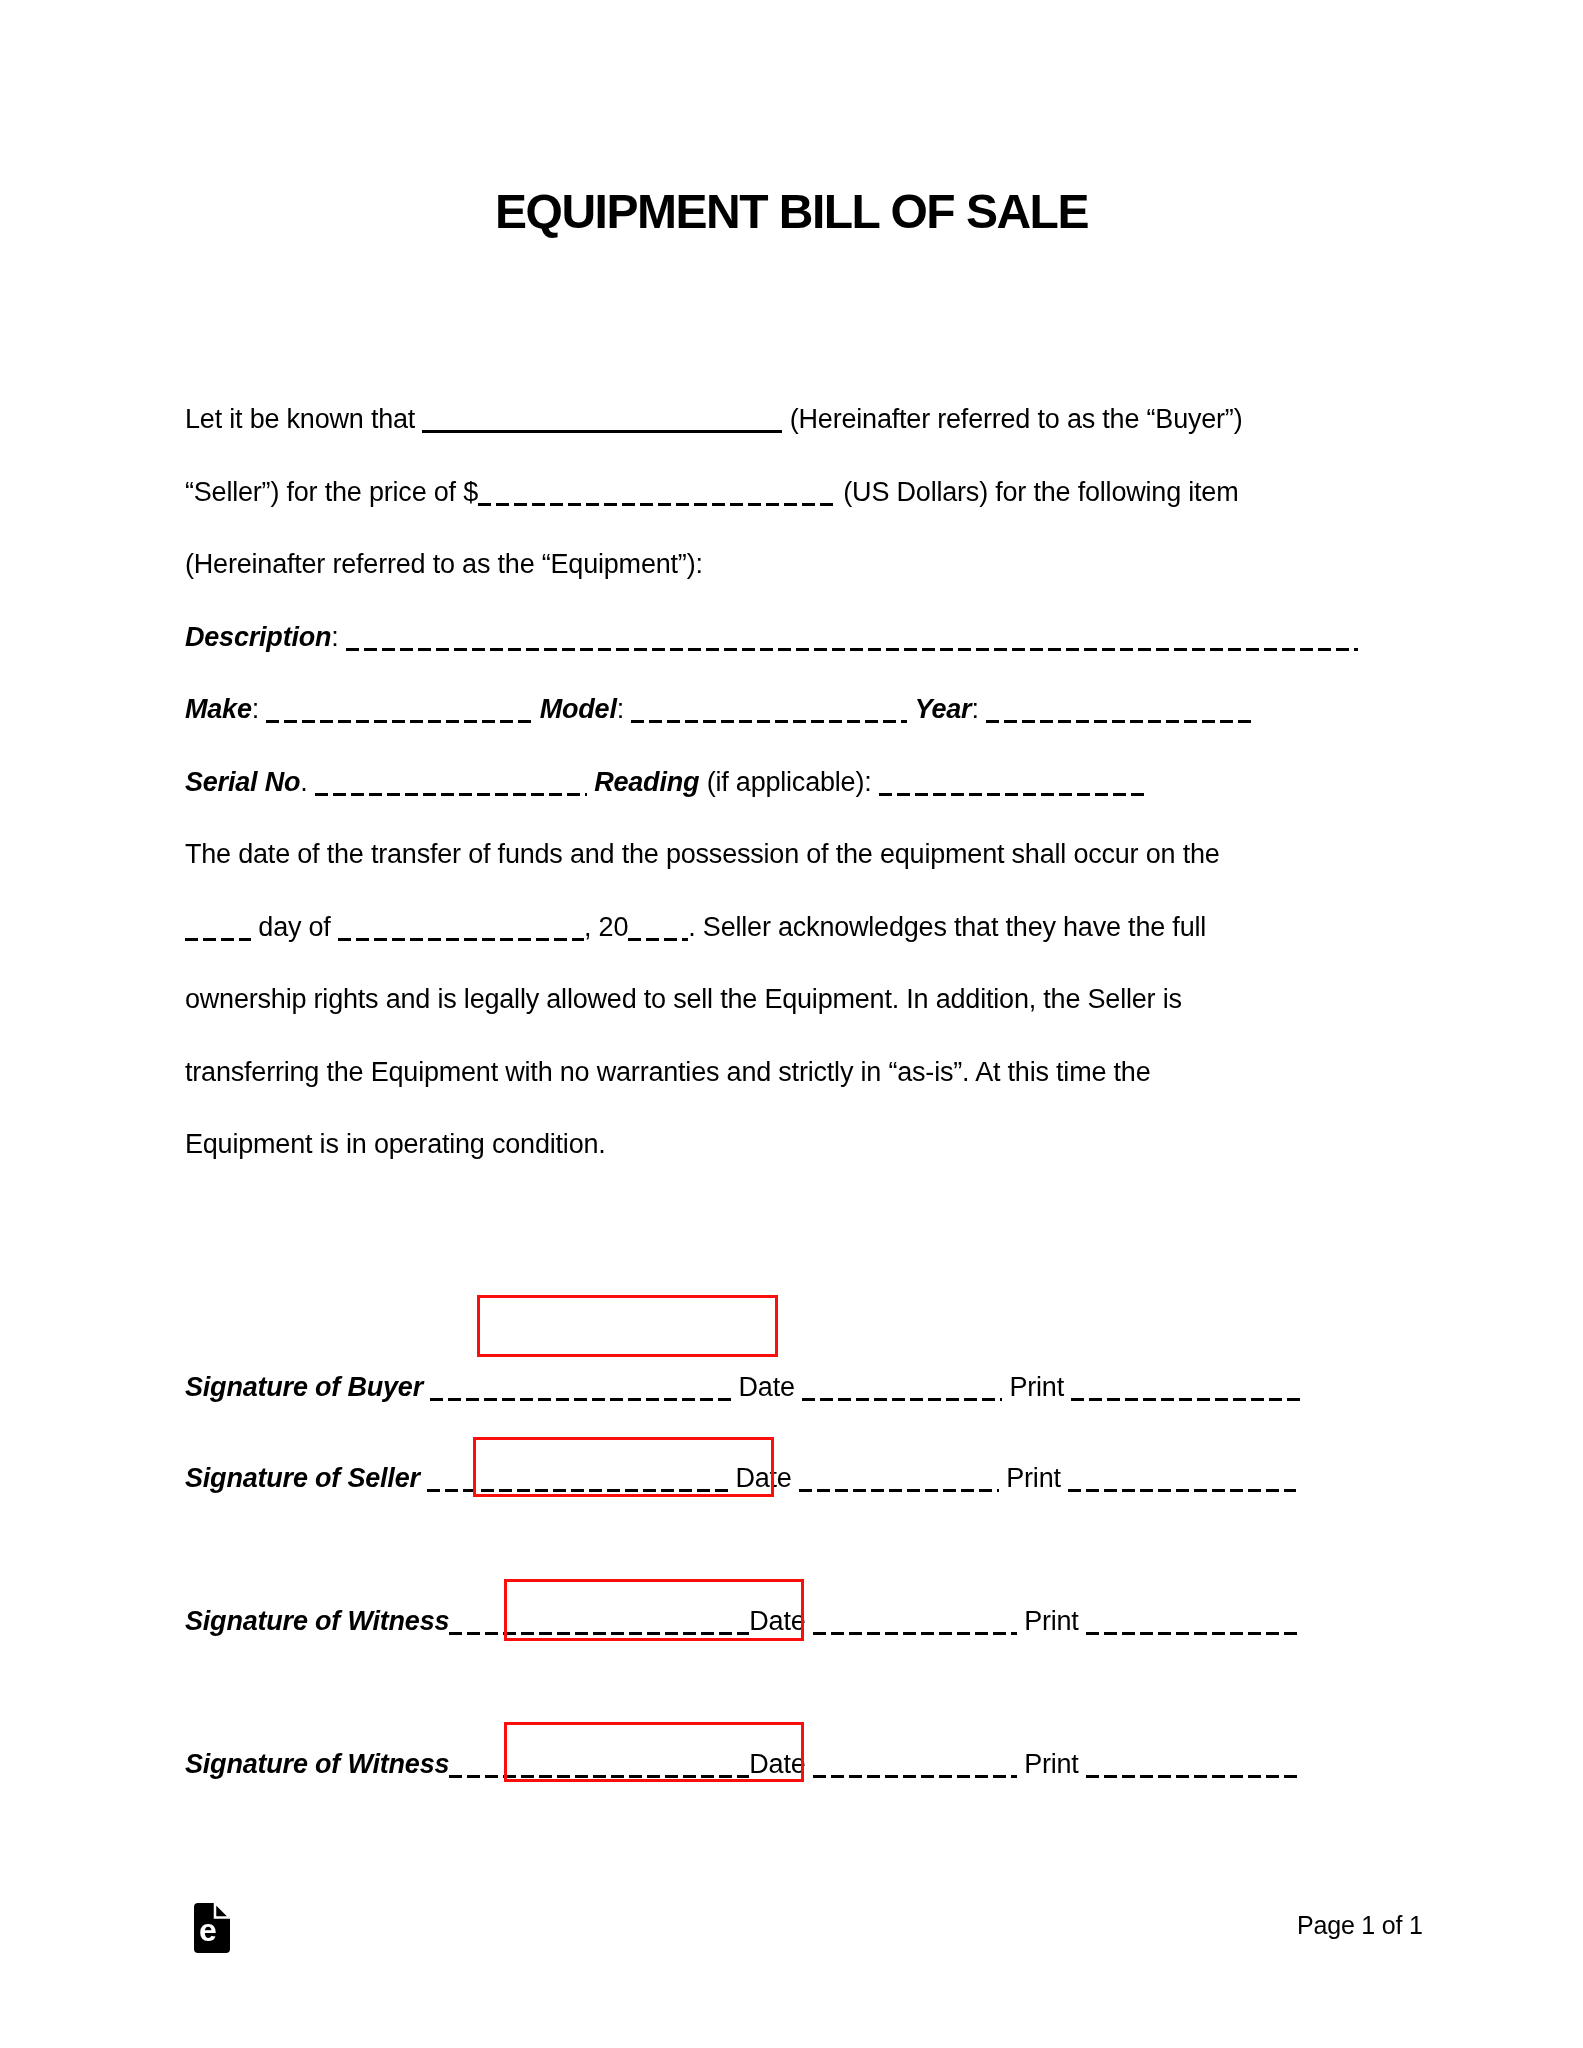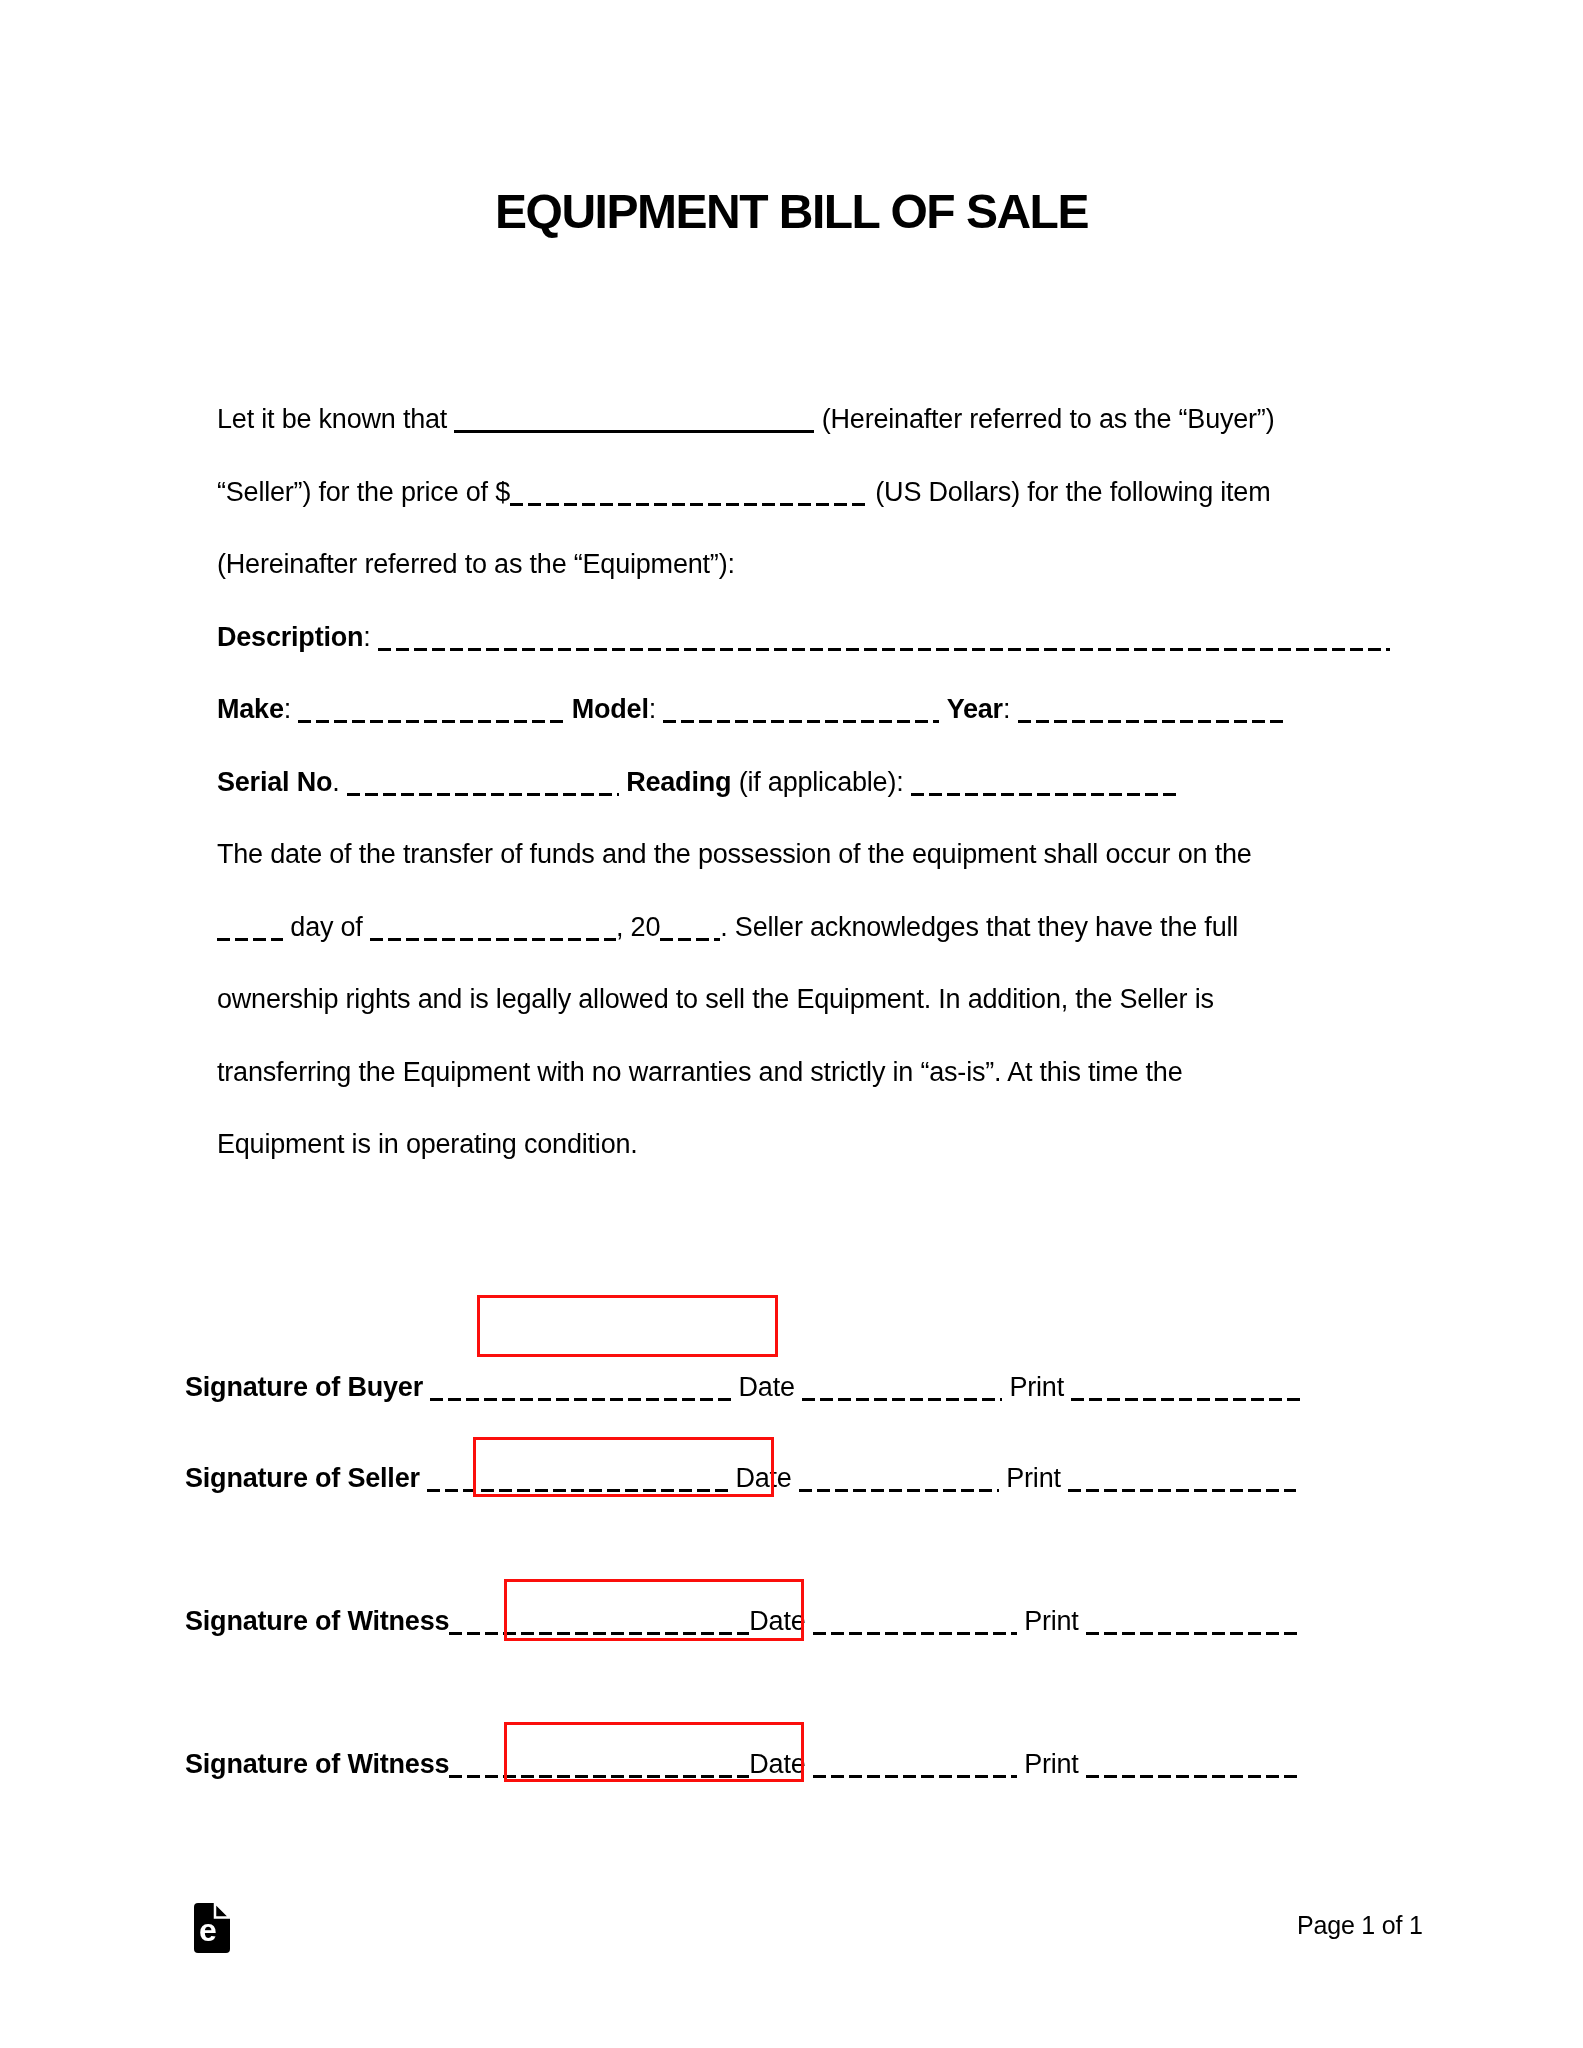--- a/index.html
+++ b/index.html
@@ -12,24 +12,23 @@
     overflow:hidden;
   }
   .doc-title {
     position:absolute; top:184px; left:0; width:100%;
     margin:0; text-align:center;
     font-size:48px; font-weight:bold; letter-spacing:-1.5px;
   }
   .body-text {
     position:absolute; left:185px; top:383px; width:1215px;
     font-size:27px;
-    margin-left:32px;
   }
   .line { height:72.5px; line-height:72.5px; white-space:nowrap; letter-spacing:-0.2px; }
-  .b { font-weight:bold; }
+  .b { font-weight:bold;font-style:italic; }
   .blank {
     display:inline-block; height:20px; vertical-align:-5px;
   }
   .blank.solid { border-bottom:3px solid #000; height:16px; }
   .blank.dashed {
     background-image:repeating-linear-gradient(to right, #000 0 13px, transparent 13px 18px);
     background-repeat:no-repeat;
     background-size:100% 3px;
     background-position:0 100%;
   }

